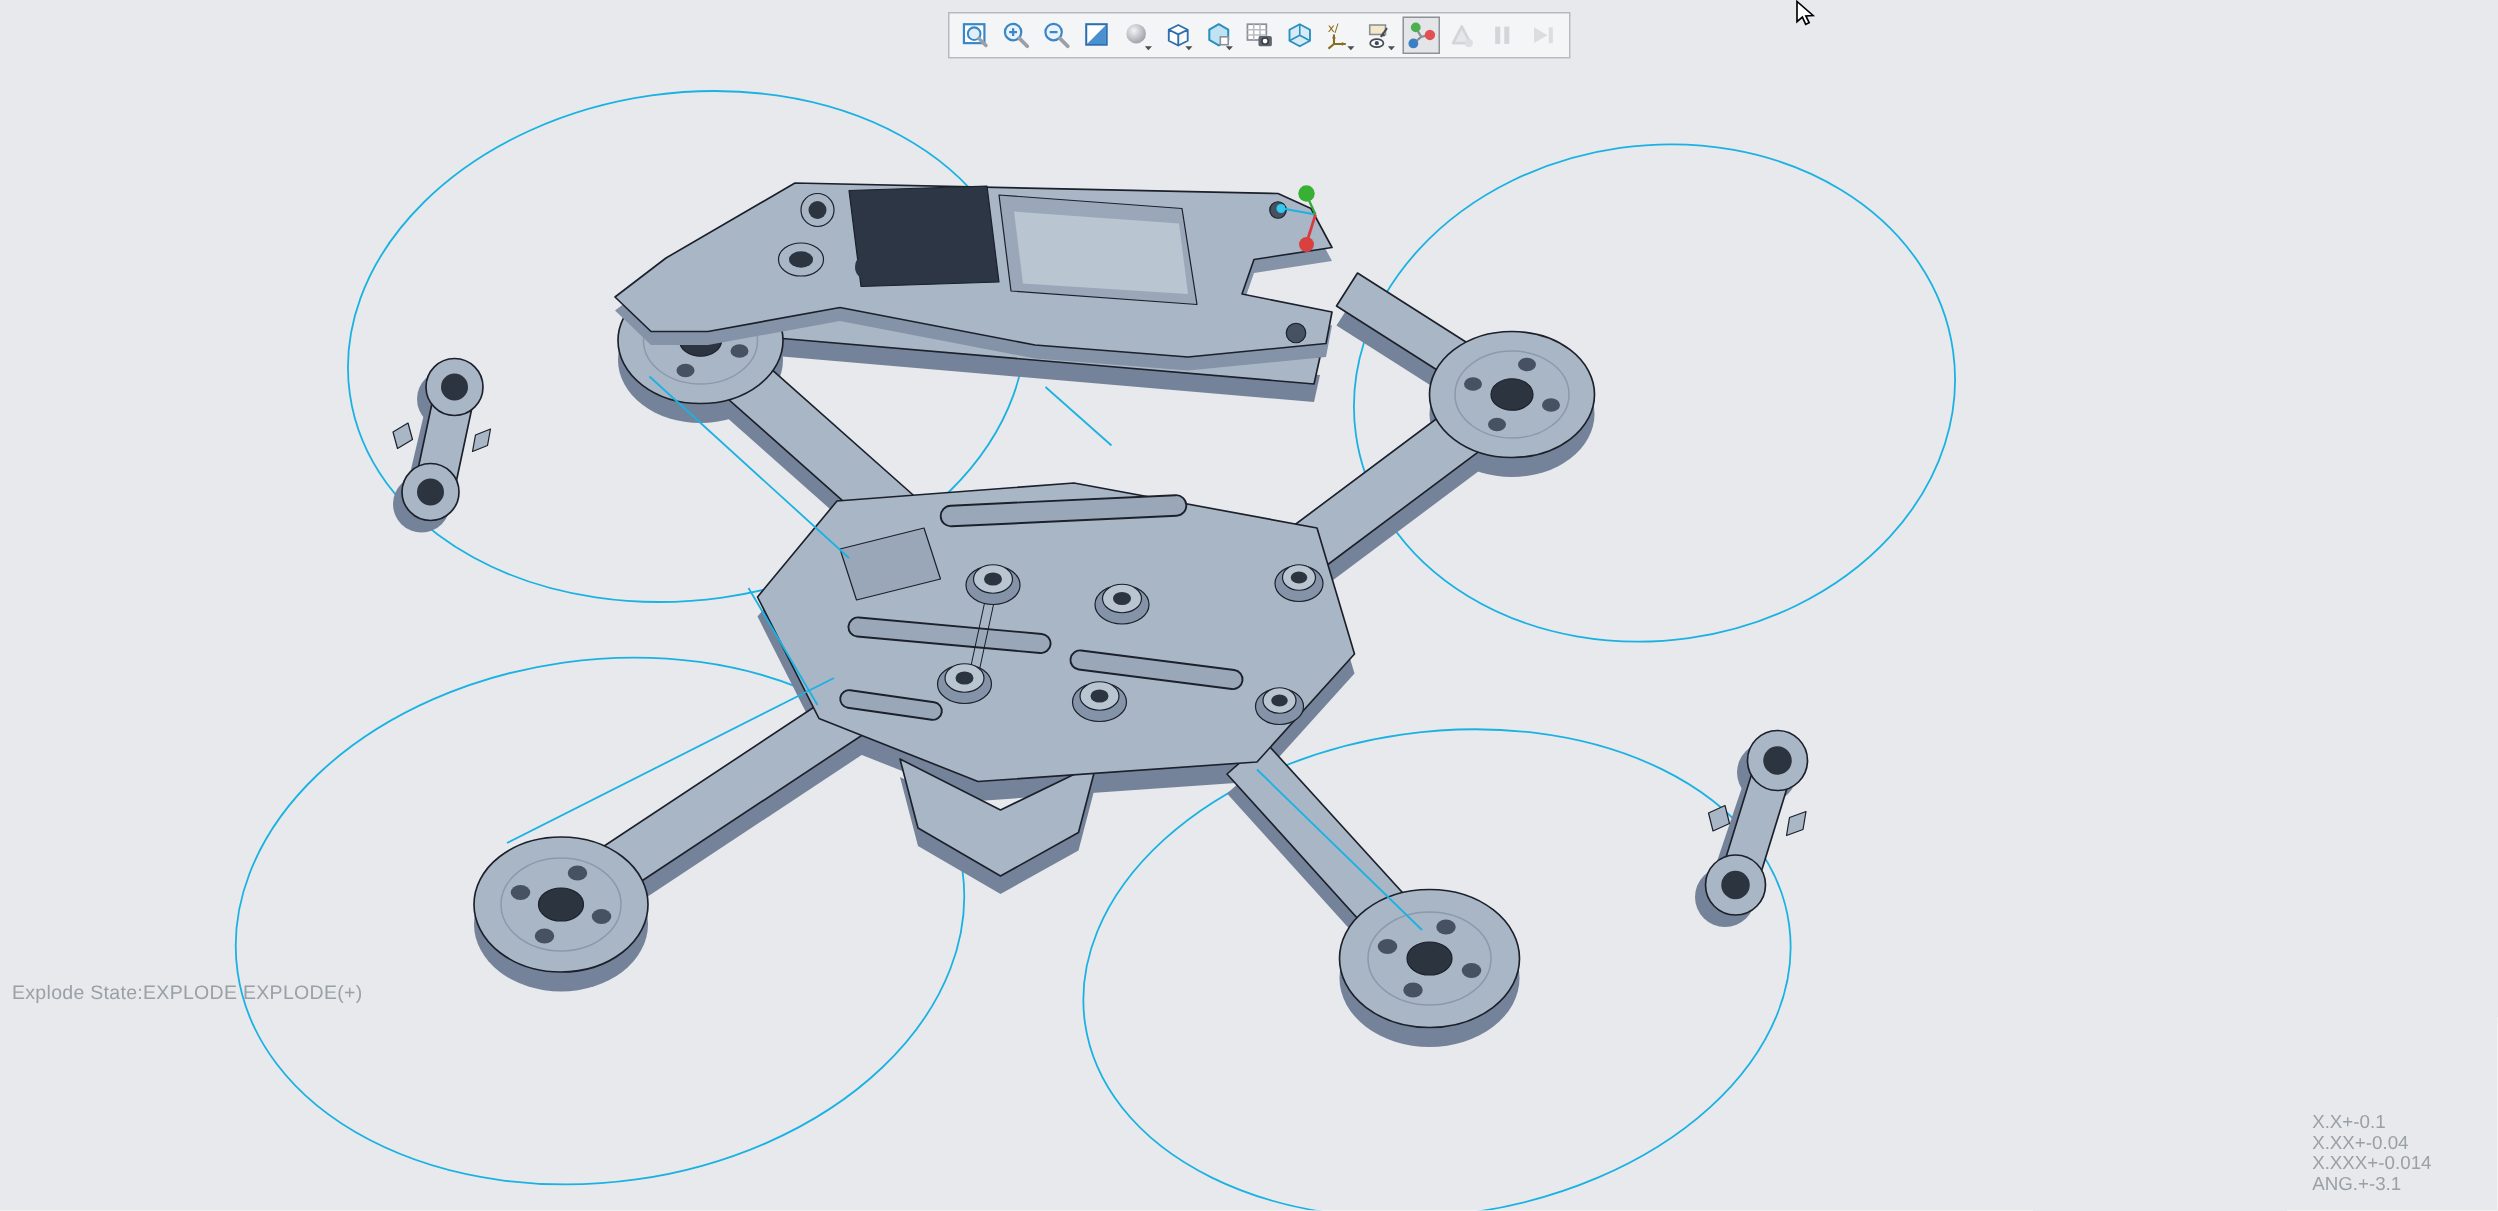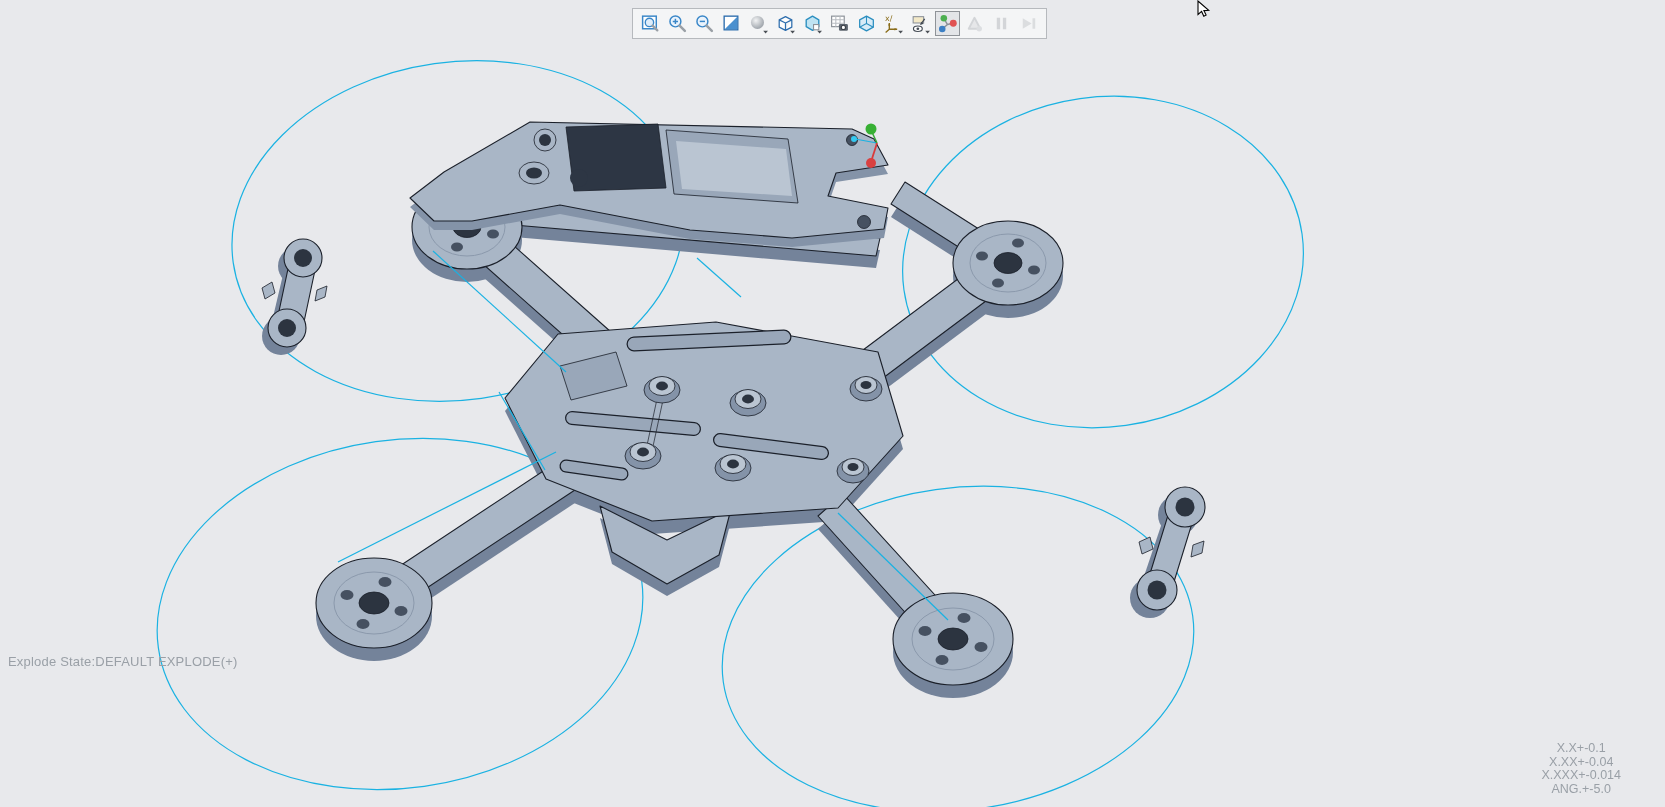--- a/index.html
+++ b/index.html
@@ -13,21 +13,21 @@
            border:1px solid var(--toolbar-border,#b6b9bd);box-sizing:border-box;}
   .tb-btn{width:25px;height:25px;display:flex;align-items:center;justify-content:center;
           background:transparent;border:1px solid transparent;padding:0;margin:0;cursor:default;}
   .tb-btn.active{background:#e3e5e8;border:1px solid #8f9398;}
   .tb-btn.disabled{opacity:.5;}
   .tb-btn svg{display:block;}
 
   
   .explode-label{position:absolute;left:8px;top:654px;font-size:13px;color:var(--status-text,#9aa0a7);
                  white-space:nowrap;letter-spacing:.2px;}
-  .tol-block{position:absolute;right:44px;top:742px;text-align:center;font-size:12.5px;
+  .tol-block{position:absolute;right:44px;top:742px;text-align:left;font-size:12.5px;
              line-height:13.5px;color:var(--status-text,#9aa0a7);}
 
   
   .edge{stroke:var(--edge,#1b202a);stroke-width:1.1;stroke-linejoin:round;}
   .thin{stroke-width:.8;}
   .top{fill:var(--part-top,#a9b6c6);}
   .lt{fill:var(--part-light,#bac5d2);}
   .side{fill:var(--part-side,#8493a8);}
   .sided{fill:var(--part-side-dark,#74839a);}
   .pocket{fill:var(--part-pocket,#99a7b9);}
@@ -370,21 +370,21 @@
       <button class="tb-btn disabled">
         <span>
           <svg xmlns="http://www.w3.org/2000/svg" width="21" height="21" viewBox="0 0 20 20">
             <path d="M4.5,5 L13,10 L4.5,15 Z" fill="#c3c6ca"></path>
             <rect x="13.8" y="5" width="2.6" height="10" fill="#c3c6ca"></rect>
           </svg>
         </span>
       </button>
     </div>
 
-  <div class="explode-label">Explode State:DEFAULT EXPLODE(+)</div>
+  <div class="explode-label">Explode State:EXPLODE EXPLODE(+)</div>
 
   <div class="tol-block">
     <div>X.X+-0.1</div>
     <div>X.XX+-0.04</div>
     <div>X.XXX+-0.014</div>
-    <div>ANG.+-5.0</div>
+    <div>ANG.+-3.1</div>
   </div>
 </div>
 
 </body></html>

